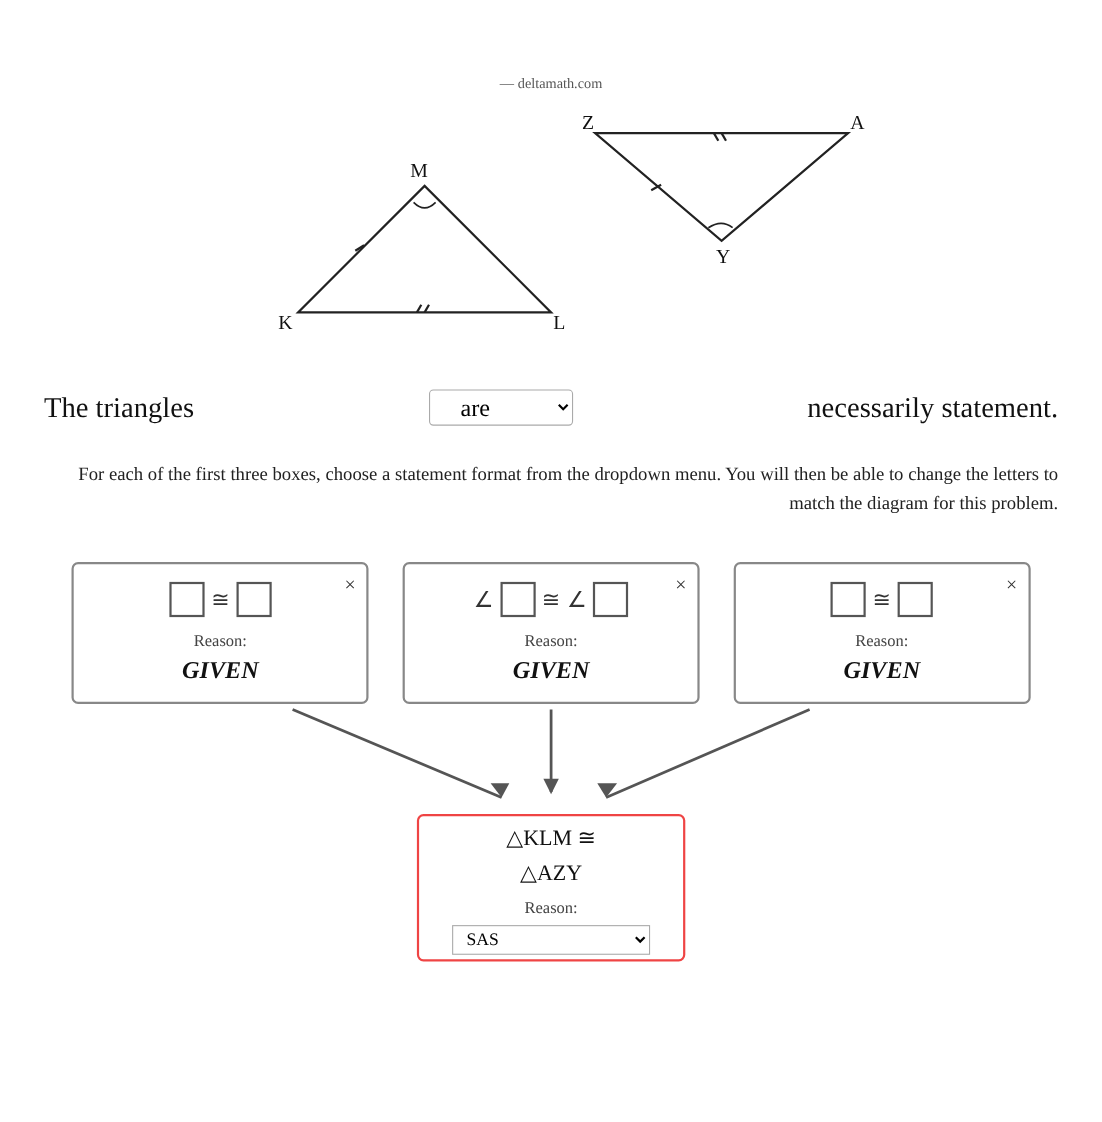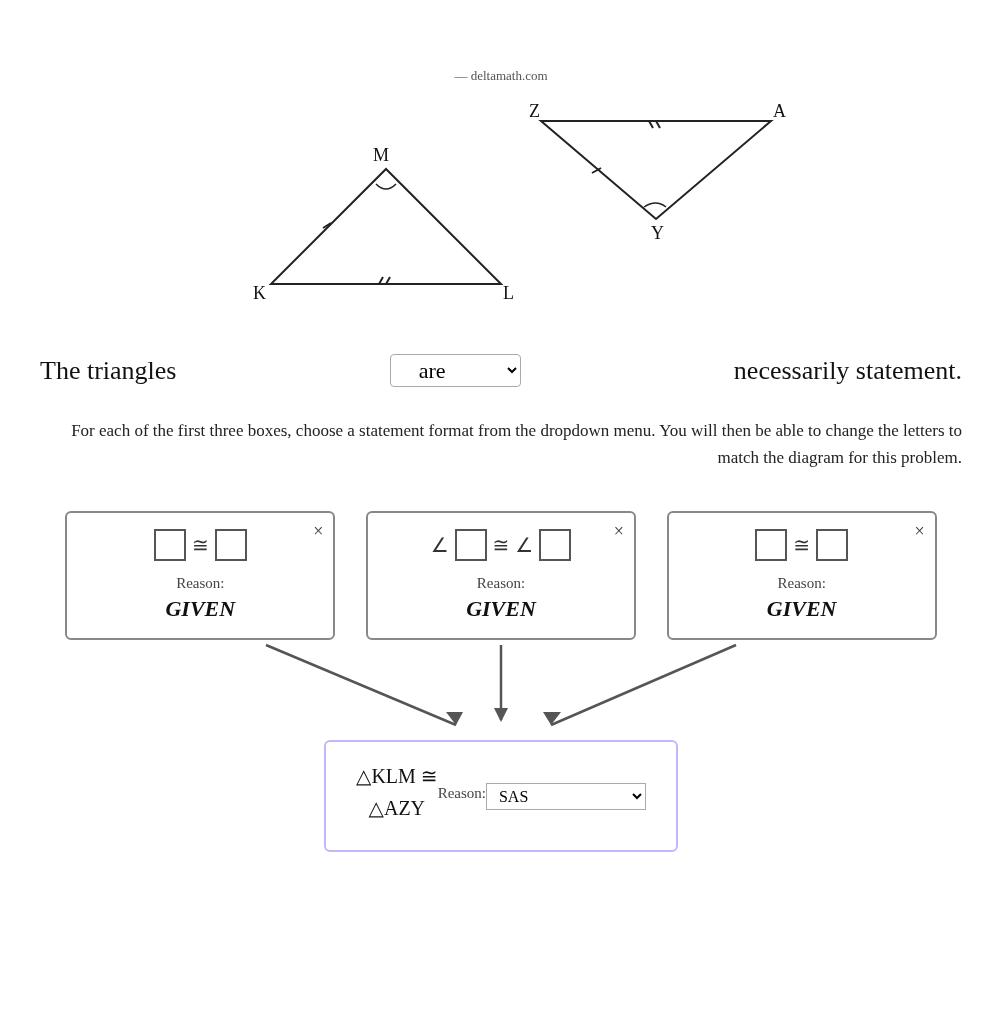--- a/index.html
+++ b/index.html
@@ -142,26 +142,26 @@
       margin-top: 0;
     }
 
     
     .conclusion-area {
       display: flex;
       justify-content: center;
       margin-top: 0;
     }
     .conclusion-box {
-      border: 2px solid #c4b5fd;
+      border: 2px solid #ef4444;
       border-radius: 6px;
-      padding: 18px 30px;
+      padding: 4px 30px;
       min-width: 220px;
       display: flex;
-      flex-direction: row;
+      flex-direction: column;
       align-items: center;
       background: #fff;
     }
     .conclusion-triangles {
       font-size: 20px;
       color: #111;
       text-align: center;
       line-height: 1.6;
       margin-bottom: 8px;
     }
@@ -169,21 +169,21 @@
       font-size: 15px;
       color: #444;
       margin-bottom: 6px;
     }
     .sas-select {
       font-size: 16px;
       font-family: Georgia, serif;
       border: 1px solid #aaa;
       padding: 3px 8px;
       background: #fff;
-      width: 160px;
+      width: 180px;
       cursor: pointer;
       appearance: auto;
     }
 
     
     .tick { stroke: #222; stroke-width: 2; }
     .triangle-line { stroke: #222; stroke-width: 2; fill: none; }
     .label-text { font-size: 18px; font-family: Georgia, serif; fill: #111; }
     .arc-line { stroke: #222; stroke-width: 1.5; fill: none; }
   </style>

